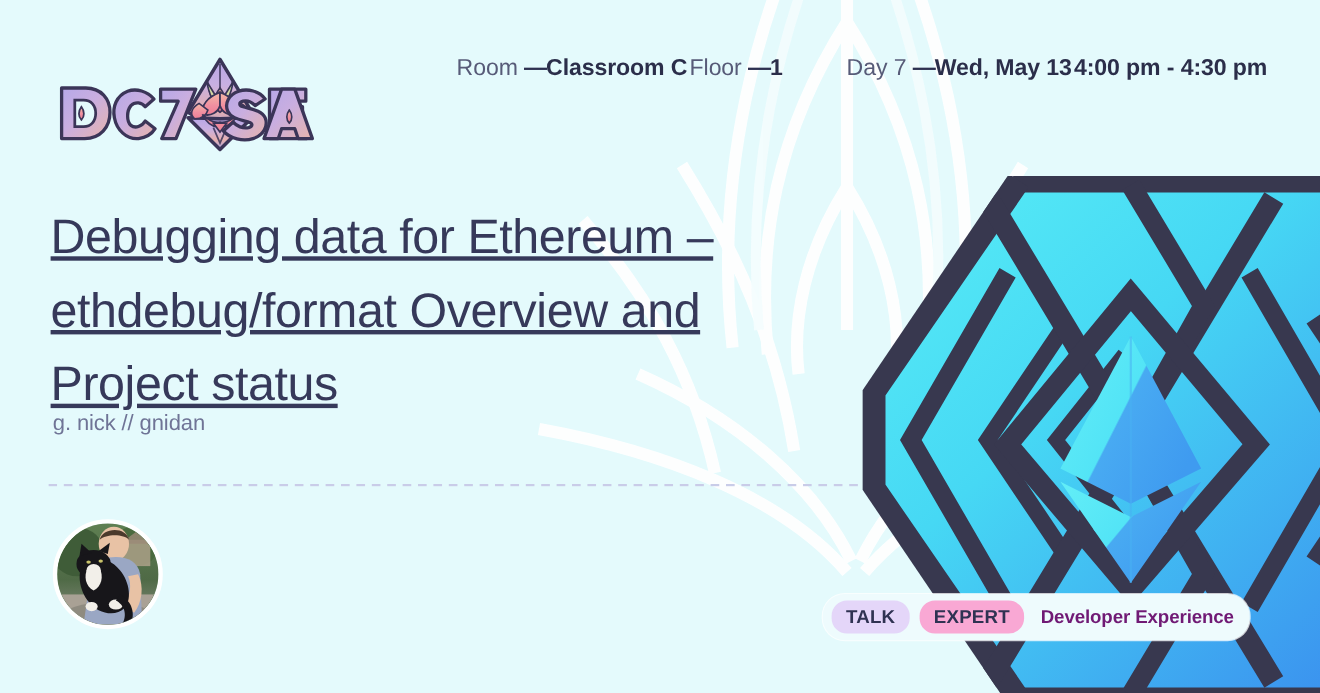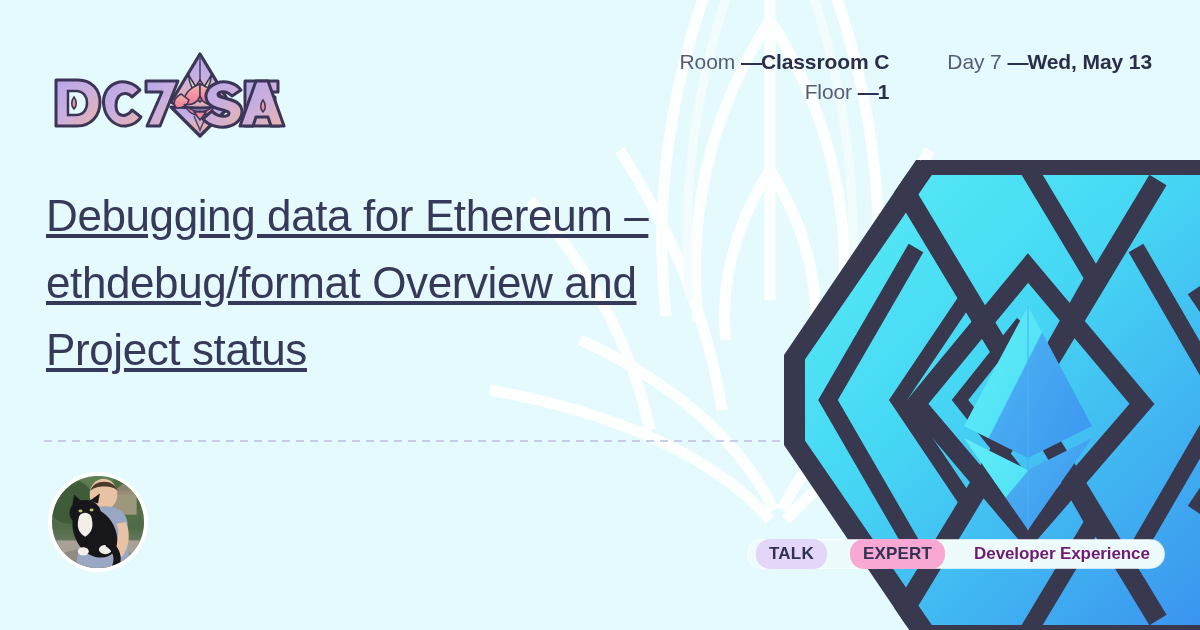--- a/index.html
+++ b/index.html
@@ -53,21 +53,21 @@
   .meta {
     position: absolute;
     right: 48px;
     top: 48px;
     display: flex;
     gap: 58px;
     align-items: flex-start;
   }
   .meta-col {
     display: flex;
-    flex-direction: column;
+    flex-direction: row;
     align-items: flex-end;
     gap: 2px;
   }
   .meta-line {
     font-size: 21px;
     line-height: 28px;
     color: #4b4f6b;
     white-space: nowrap;
     letter-spacing: -0.1px;
   }
@@ -122,24 +122,24 @@
     overflow: hidden;
     background: #6f8f6a;
   }
   .avatar svg { display:block; width:100%; height:100%; }
 
   
   .badgebar {
     position: absolute;
     left: 748px;
     top: 540px;
-    height: 28px;
+    height: 42px;
     display: flex;
     align-items: center;
-    gap: 23px;
+    gap: 9px;
     padding: 0 14px 0 8px;
     background: #eefbfd;
     border-radius: 20px;
     box-shadow: 0 0 0 1px rgba(255,255,255,0.75);
   }
   .pill {
     font-size: 17px;
     font-weight: 700;
     letter-spacing: 0.2px;
     color: #2f3252;
@@ -259,24 +259,26 @@
         <span class="lbl">Room</span><span> </span><span class="dash">—</span><span class="val">Classroom C</span>
       </div>
       <div class="meta-line">
         <span class="lbl">Floor</span><span> </span><span class="dash">—</span><span class="val">1</span>
       </div>
     </div>
     <div class="meta-col">
       <div class="meta-line">
         <span class="lbl">Day 7</span><span> </span><span class="dash">—</span><span class="val">Wed, May 13</span>
       </div>
+      <div class="meta-line strong">4:00 pm - 4:30 pm</div>
     </div>
   </div>
 
   <div class="title">Debugging data for Ethereum – ethdebug/format Overview and Project status</div>
+  <div class="speaker">g. nick // gnidan</div>
 
   <div class="divider"></div>
 
   <div class="avatar">
     <svg viewBox="0 0 100 100">
       <defs>
         <clipPath id="avClip">
             <circle cx="50" cy="50" r="50"></circle>
           </clipPath>
         <linearGradient id="avBg" x1="0" y1="0" x2="0" y2="1">

